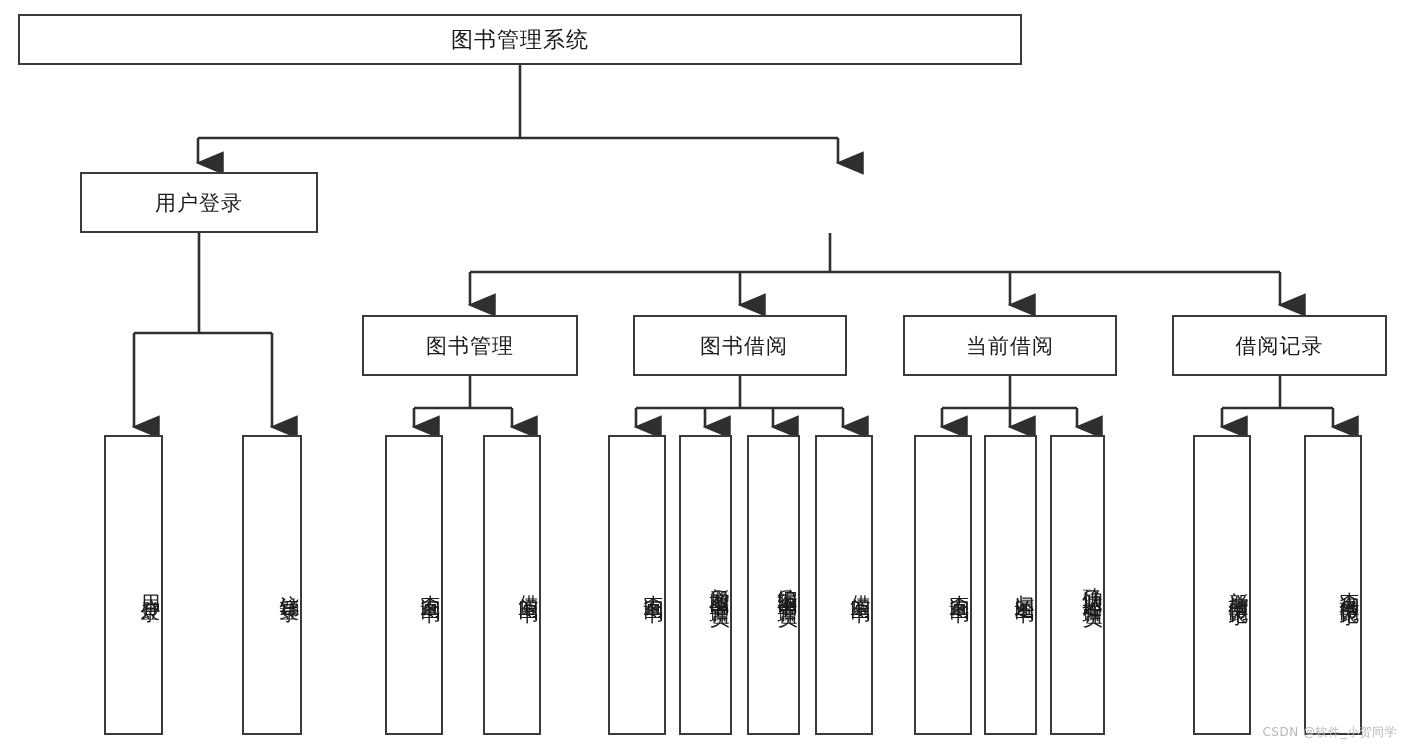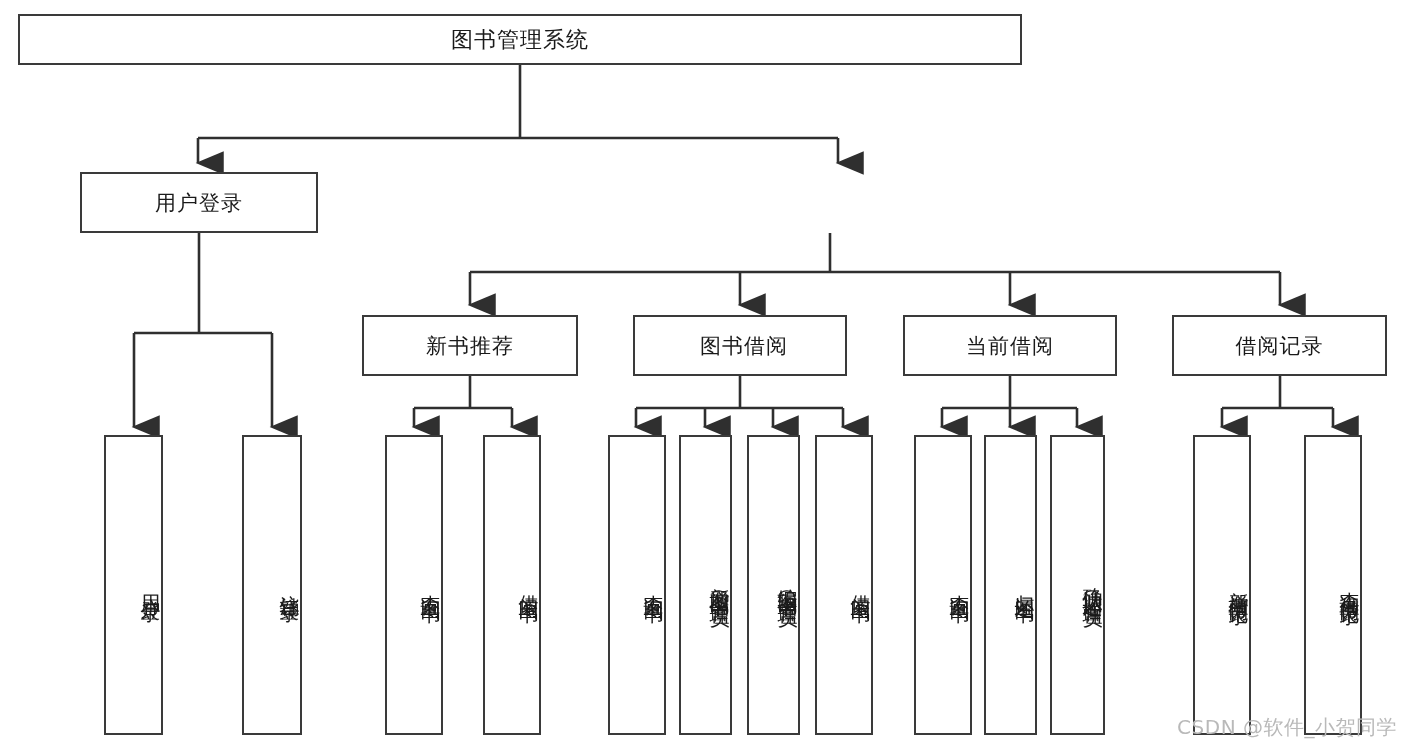--- a/index.html
+++ b/index.html
@@ -56,21 +56,21 @@
     left: 0;
     top: 0;
     width: 1405px;
     height: 747px;
     pointer-events: none;
   }
   .watermark {
     position: absolute;
     right: 8px;
     bottom: 6px;
-    font-size: 20px;
+    font-size: 12px;
     color: #b9b9b9;
     letter-spacing: 0.5px;
     white-space: nowrap;
   }
 </style>
 </head>
 <body>
 
 <div id="canvas">
 
@@ -121,21 +121,21 @@
       <path d="M 1222 408 L 1333 408"></path>
       <path d="M 1222 408 L 1222 427" marker-end="url(#arrow)"></path>
       <path d="M 1333 408 L 1333 427" marker-end="url(#arrow)"></path>
     </g>
   </svg>
 
   <div class="node horiz root" style="left:18px; top:14px; width:1004px; height:51px;">图书管理系统</div>
 
   <div class="node horiz" style="left:80px; top:172px; width:238px; height:61px;">用户登录</div>
 
-  <div class="node horiz" style="left:362px; top:315px; width:216px; height:61px;">新书推荐</div>
+  <div class="node horiz" style="left:362px; top:315px; width:216px; height:61px;">图书管理</div>
   <div class="node horiz" style="left:633px; top:315px; width:214px; height:61px;padding-left:8px;">图书借阅</div>
   <div class="node horiz" style="left:903px; top:315px; width:214px; height:61px;">当前借阅</div>
   <div class="node horiz" style="left:1172px; top:315px; width:215px; height:61px;">借阅记录</div>
 
   <div class="node vert" style="left:104px; top:435px; width:59px; height:300px;">
     <span>用户登录</span>
   </div>
   <div class="node vert" style="left:242px; top:435px; width:60px; height:300px;">
     <span>注销登录</span>
   </div>

